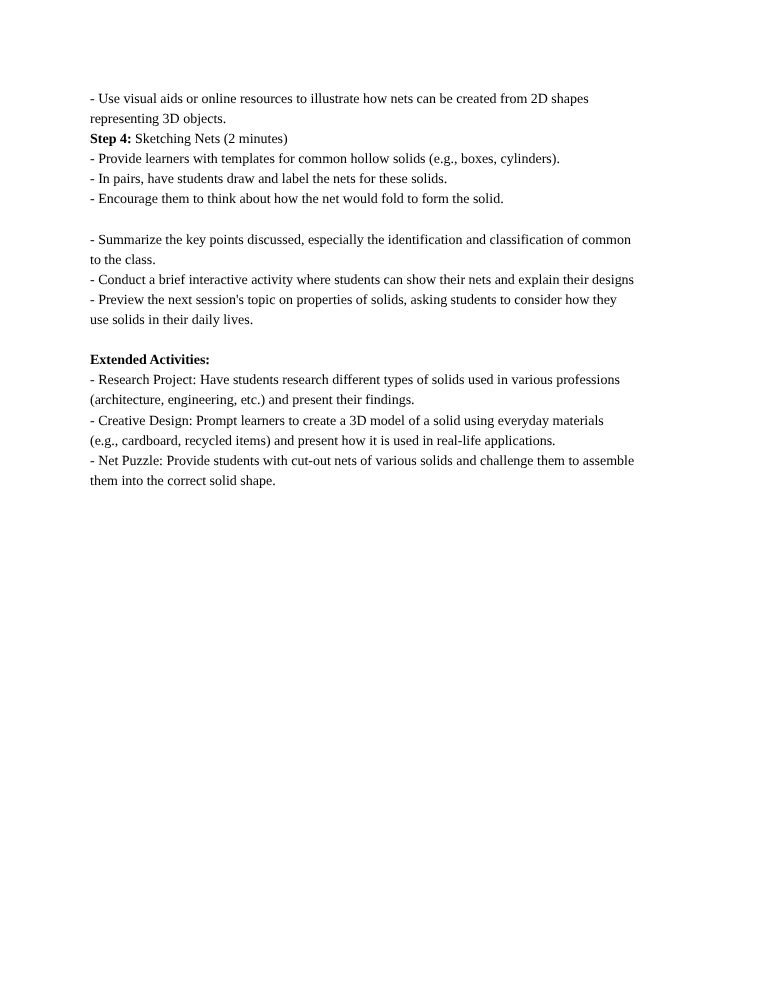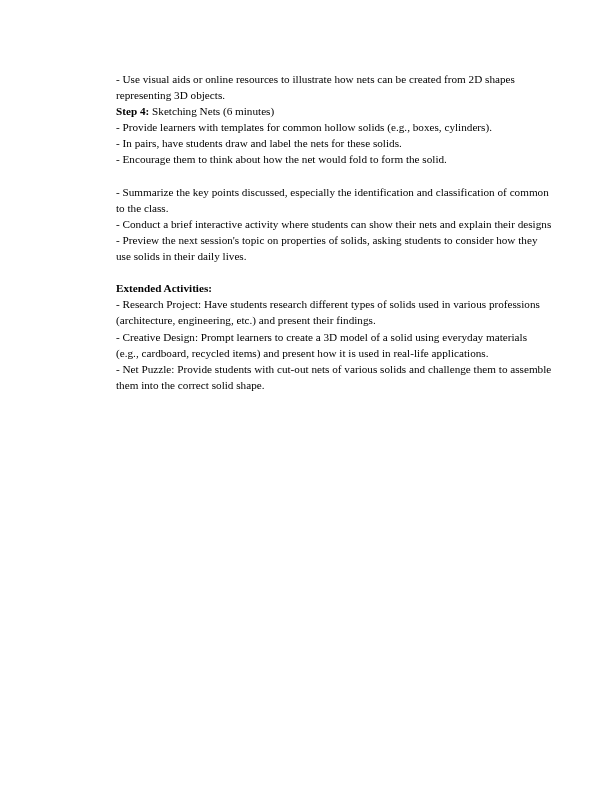--- a/index.html
+++ b/index.html
@@ -2,35 +2,35 @@
 <html><head>
   <meta charset="utf-8">
   <style>
     html, body { margin: 0; padding: 0; background: #ffffff; }
     body {
       width: 612px; height: 792px; position: relative; overflow: hidden;
       font-family: "Liberation Serif", "DejaVu Serif", serif;
       color: #000; font-size: 11.2px;
     }
     .page { position: absolute; left: 72px; top: 71px; width: 472px; }
-    .line { line-height: 16.1px; white-space: nowrap; margin-left: 44px; }
+    .line { line-height: 16.1px; white-space: nowrap; }
     .gap { height: 16.1px; }
     b { font-weight: bold; text-align: right; }
   </style>
 </head>
 <body>
 
 <div class="page">
   <div>
     <div class="line">- Use visual aids or online resources to illustrate how nets can be created from 2D shapes</div>
     <div class="line">representing 3D objects.</div>
   </div>
 
   <div>
-    <div class="line"><b>Step 4:</b><span> Sketching Nets (6 minutes)</span></div>
+    <div class="line"><b>Step 4:</b><span> Sketching Nets (2 minutes)</span></div>
     <div class="line">- Provide learners with templates for common hollow solids (e.g., boxes, cylinders).</div>
     <div class="line">- In pairs, have students draw and label the nets for these solids.</div>
     <div class="line">- Encourage them to think about how the net would fold to form the solid.</div>
   </div>
 
   <div class="gap"></div>
 
   <div>
     <div class="line">- Summarize the key points discussed, especially the identification and classification of common</div>
     <div class="line">to the class.</div>

